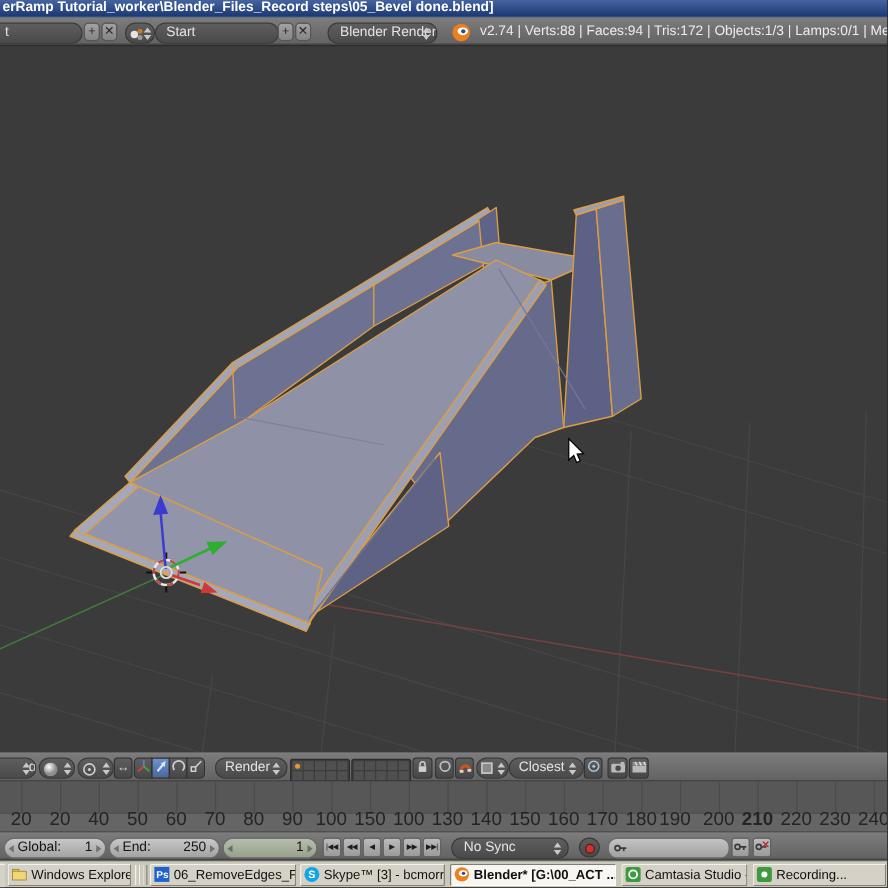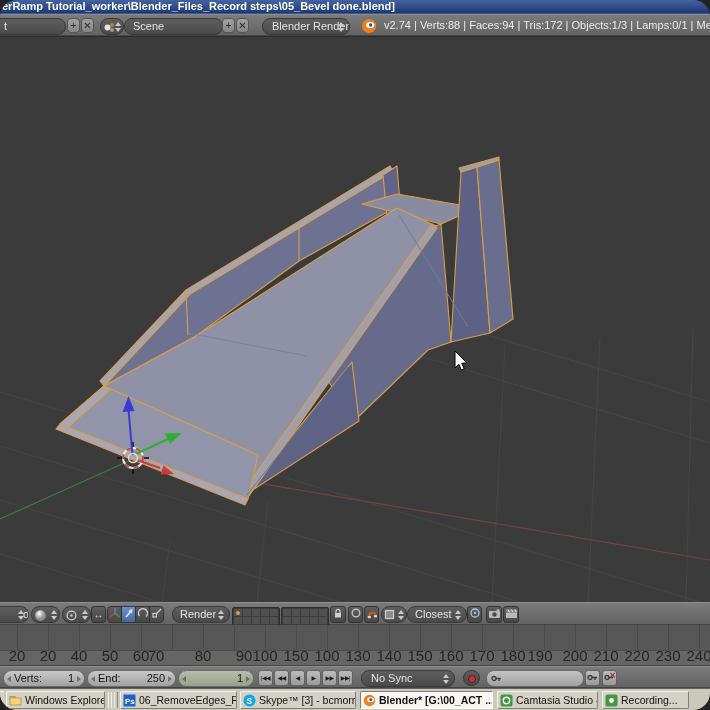--- a/index.html
+++ b/index.html
@@ -1,17 +1,17 @@
 <!DOCTYPE html>
 <html style="--titlebar-blue: #2c4a87; --header-gray: #6b6b6b; --viewport-bg: #3b3b3b; --mesh-face-light: #8f92a7; --mesh-face-dark: #666a8b; --selected-edge-orange: #dd9e43; --axis-x-red: #cc3a3a; --axis-y-green: #2fae2f; --axis-z-blue: #3b3bd0; --active-tool-blue: #5680c2; --record-red: #cc3333;"><head>
 <meta charset="utf-8">
 <style>
   html,body{margin:0;padding:0;background:#222;}
   .screen{position:relative;width:710px;height:710px;overflow:hidden;
-          font-family:"Liberation Sans",sans-serif;background:#3b3b3b;border-radius:17px;}
+          font-family:"Liberation Sans",sans-serif;background:#3b3b3b;}
   
   .titlebar{position:absolute;left:0;top:0;width:710px;height:14px;
     background:linear-gradient(180deg,#44639f 0%,#2a4884 60%,#1d3a74 90%,#46649e 100%);
     color:#fff;font-size:11px;font-weight:bold;line-height:13px;white-space:nowrap;overflow:hidden;}
   .titlebar span{padding-left:2px;}
   
   .bheader{position:absolute;left:0;width:710px;
     background:linear-gradient(#7b7b7b,#636363);
     border-top:1px solid #8e8e8e;border-bottom:1px solid #454545;box-sizing:border-box;}
   .info-header{top:14px;height:22px;}
@@ -111,21 +111,21 @@
     <button class="sbtn" style="left:81px;">✕</button>
     <div class="dfield" style="left:100px;width:22px;">
       <svg class="icon-abs" style="left:2px;top:2px;" width="12" height="12" viewBox="0 0 12 12">
         <circle cx="4.5" cy="6.5" r="3" fill="#e4e4e4"></circle>
           <circle cx="9" cy="4" r="2" fill="#c87828"></circle>
           <circle cx="9" cy="9" r="2" fill="#9a9a9a"></circle>
       </svg>
       <i class="ud" style="right:1px;"></i>
     </div>
     <div class="dfield" style="left:124px;width:97px;">
-      <span style="margin-left:8px;">Scene</span>
+      <span style="margin-left:8px;">Start</span>
     </div>
     <button class="sbtn" style="left:222px;">+</button>
     <button class="sbtn" style="left:236px;">✕</button>
     <div class="dfield" style="left:262px;width:86px;">
       <span style="margin-left:9px;">Blender Render</span>
       <i class="ud"></i>
     </div>
     <svg class="icon-abs" style="left:361px;top:3px;" width="16" height="16" viewBox="0 0 16 16">
       <circle cx="8" cy="8" r="7" fill="#ee7f1f"></circle>
       <ellipse cx="9.2" cy="7" rx="4.2" ry="3.1" fill="#fff"></ellipse>
@@ -353,45 +353,45 @@
         <div class="vline" style="left: 637px;"></div>
         <div class="vline" style="left: 668px;"></div>
         <div class="vline" style="left: 699px;"></div>
       </div>
     <div class="rulerstrip">
         <span class="rlabel" style="left: 17px;">20</span>
         <span class="rlabel" style="left: 48px;">20</span>
         <span class="rlabel" style="left: 79px;">40</span>
         <span class="rlabel" style="left: 110px;">50</span>
         <span class="rlabel" style="left: 141px;">60</span>
-        <span class="rlabel" style="left: 156px;">70</span>
+        <span class="rlabel" style="left: 172px;">70</span>
         <span class="rlabel" style="left: 203px;">80</span>
-        <span class="rlabel" style="left: 234px; margin-left: 10px;">90</span>
+        <span class="rlabel" style="left: 234px;">90</span>
         <span class="rlabel" style="left: 265px;">100</span>
         <span class="rlabel" style="left: 296px;">150</span>
         <span class="rlabel" style="left: 327px;">100</span>
         <span class="rlabel" style="left: 358px;">130</span>
         <span class="rlabel" style="left: 389px;">140</span>
         <span class="rlabel" style="left: 420px;">150</span>
         <span class="rlabel" style="left: 451px;">160</span>
         <span class="rlabel" style="left: 482px; margin-top: 14px;">170</span>
         <span class="rlabel" style="left: 513px;">180</span>
         <span class="rlabel" style="left: 540px;">190</span>
         <span class="rlabel" style="left: 575px;">200</span>
-        <span class="rlabel" style="left: 606px;">210</span>
+        <span class="rlabel" style="left: 606px; font-weight: bold;">210</span>
         <span class="rlabel" style="left: 637px;">220</span>
         <span class="rlabel" style="left: 668px;">230</span>
         <span class="rlabel" style="left: 699px;">240</span>
       </div>
   </div>
 
   <div class="bheader t-header">
     <div class="lpill" style="left:3px;width:80px;">
       <i class="la"></i>
-        <span class="nlab">Verts:</span>
+        <span class="nlab">Global:</span>
       <span class="nval">1</span>
         <i class="ra"></i>
     </div>
     <div class="lpill" style="left:87px;width:87px;">
       <i class="la"></i>
         <span class="nlab">End:</span>
       <span class="nval">250</span>
         <i class="ra"></i>
     </div>
     <div class="lpill framepill" style="left:178px;width:74px;">
@@ -464,21 +464,21 @@
         <ellipse cx="9.2" cy="7" rx="4.2" ry="3.1" fill="#fff"></ellipse>
         <circle cx="9.6" cy="7" r="1.7" fill="#2f4f7c"></circle>
       </svg><span>Blender* [G:\00_ACT ...</span>
     </button>
     <button class="tb-btn" style="left:497px;width:101px;">
       <svg class="ic" width="13" height="13" viewBox="0 0 13 13">
         <rect x="0.5" y="0.5" width="12" height="12" rx="2" fill="#3f9a3f"></rect>
         <circle cx="6.5" cy="6.5" r="3.2" fill="none" stroke="#fff" stroke-width="1.4"></circle>
       </svg><span>Camtasia Studio - Part1....</span>
     </button>
-    <button class="tb-btn" style="left:602px;width:87px;">
+    <button class="tb-btn" style="left:602px;width:107px;">
       <svg class="ic" width="13" height="13" viewBox="0 0 13 13">
         <rect x="0.5" y="0.5" width="12" height="12" rx="2" fill="#3f9a3f"></rect>
         <circle cx="6.5" cy="6.5" r="2.4" fill="#fff"></circle>
       </svg><span>Recording...</span>
     </button>
   </div>
 
 </div>
 
 </body></html>

